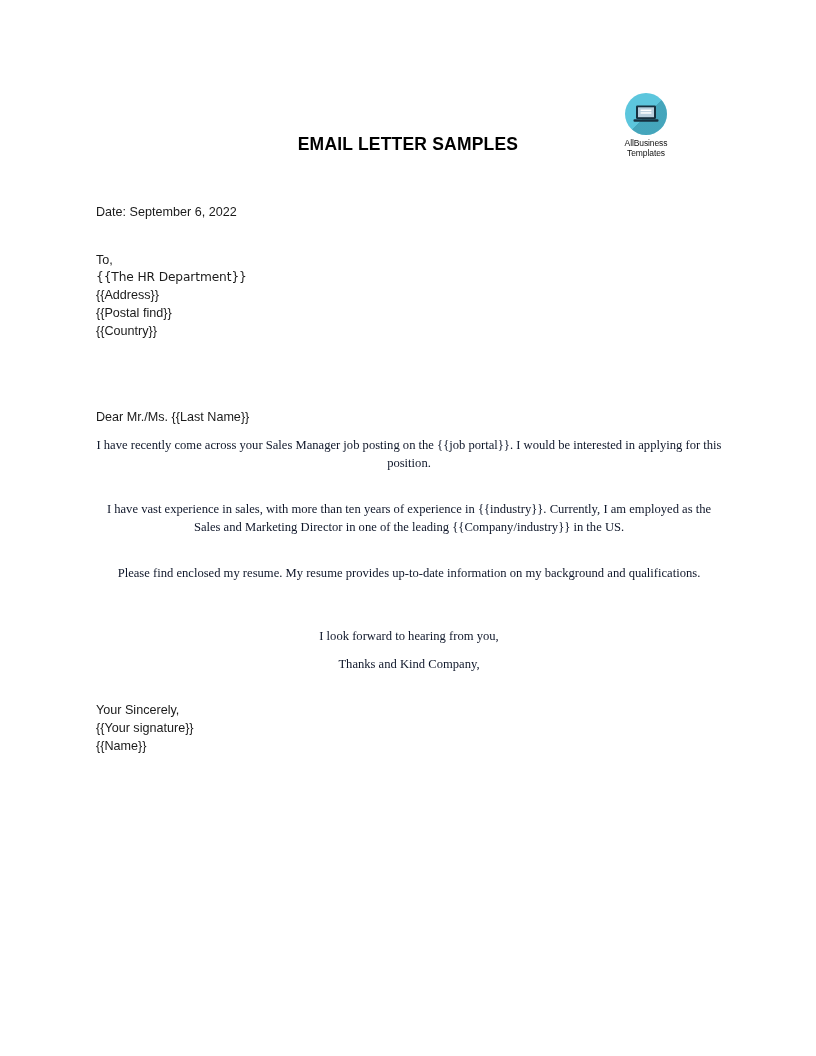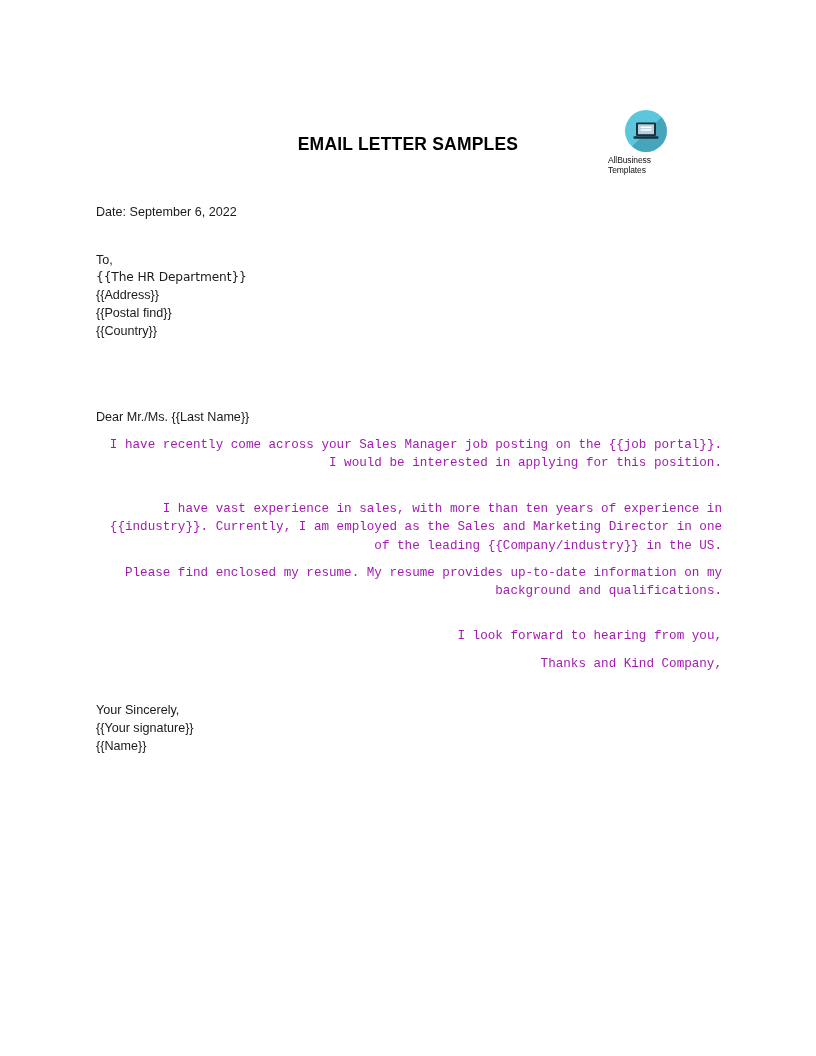--- a/index.html
+++ b/index.html
@@ -42,23 +42,24 @@
   }
   .doc-title-inner {
     display: inline-block;
     margin-right: 0px;
   }
 
   
   .logo {
     position: absolute;
     left: 608px;
-    top: 110px;
+    top: 93px;
     width: 76px;
     height: 66px;
+    text-align: center;
   }
   .logo-mark {
     position: relative;
     width: 42px;
     height: 42px;
     margin: 0 auto;
     border-radius: 50%;
     background: #5cc6dd;
     overflow: hidden;
   }
@@ -100,26 +101,26 @@
   .txt {
     position: absolute;
     font-family: "Liberation Sans", sans-serif;
     font-size: 12.6px;
     line-height: 18px;
     color: #1a1a1a;
     white-space: nowrap;
   }
   .para {
     position: absolute;
-    font-family: Liberation Mono, monospace;
+    font-family: Liberation Serif, serif;
     font-size: 12.6px;
     line-height: 18.3px;
-    color: #a21caf;
+    color: #0f172a;
     width: 626px;
-    text-align: right;
+    text-align: center;
   }
 
   
   .alt-face {
     font-family: "DejaVu Sans", sans-serif;
     font-size: 12.2px;
     letter-spacing: -0.1px;
   }
 
   .date-line   { top: 203px; left: 0; }

